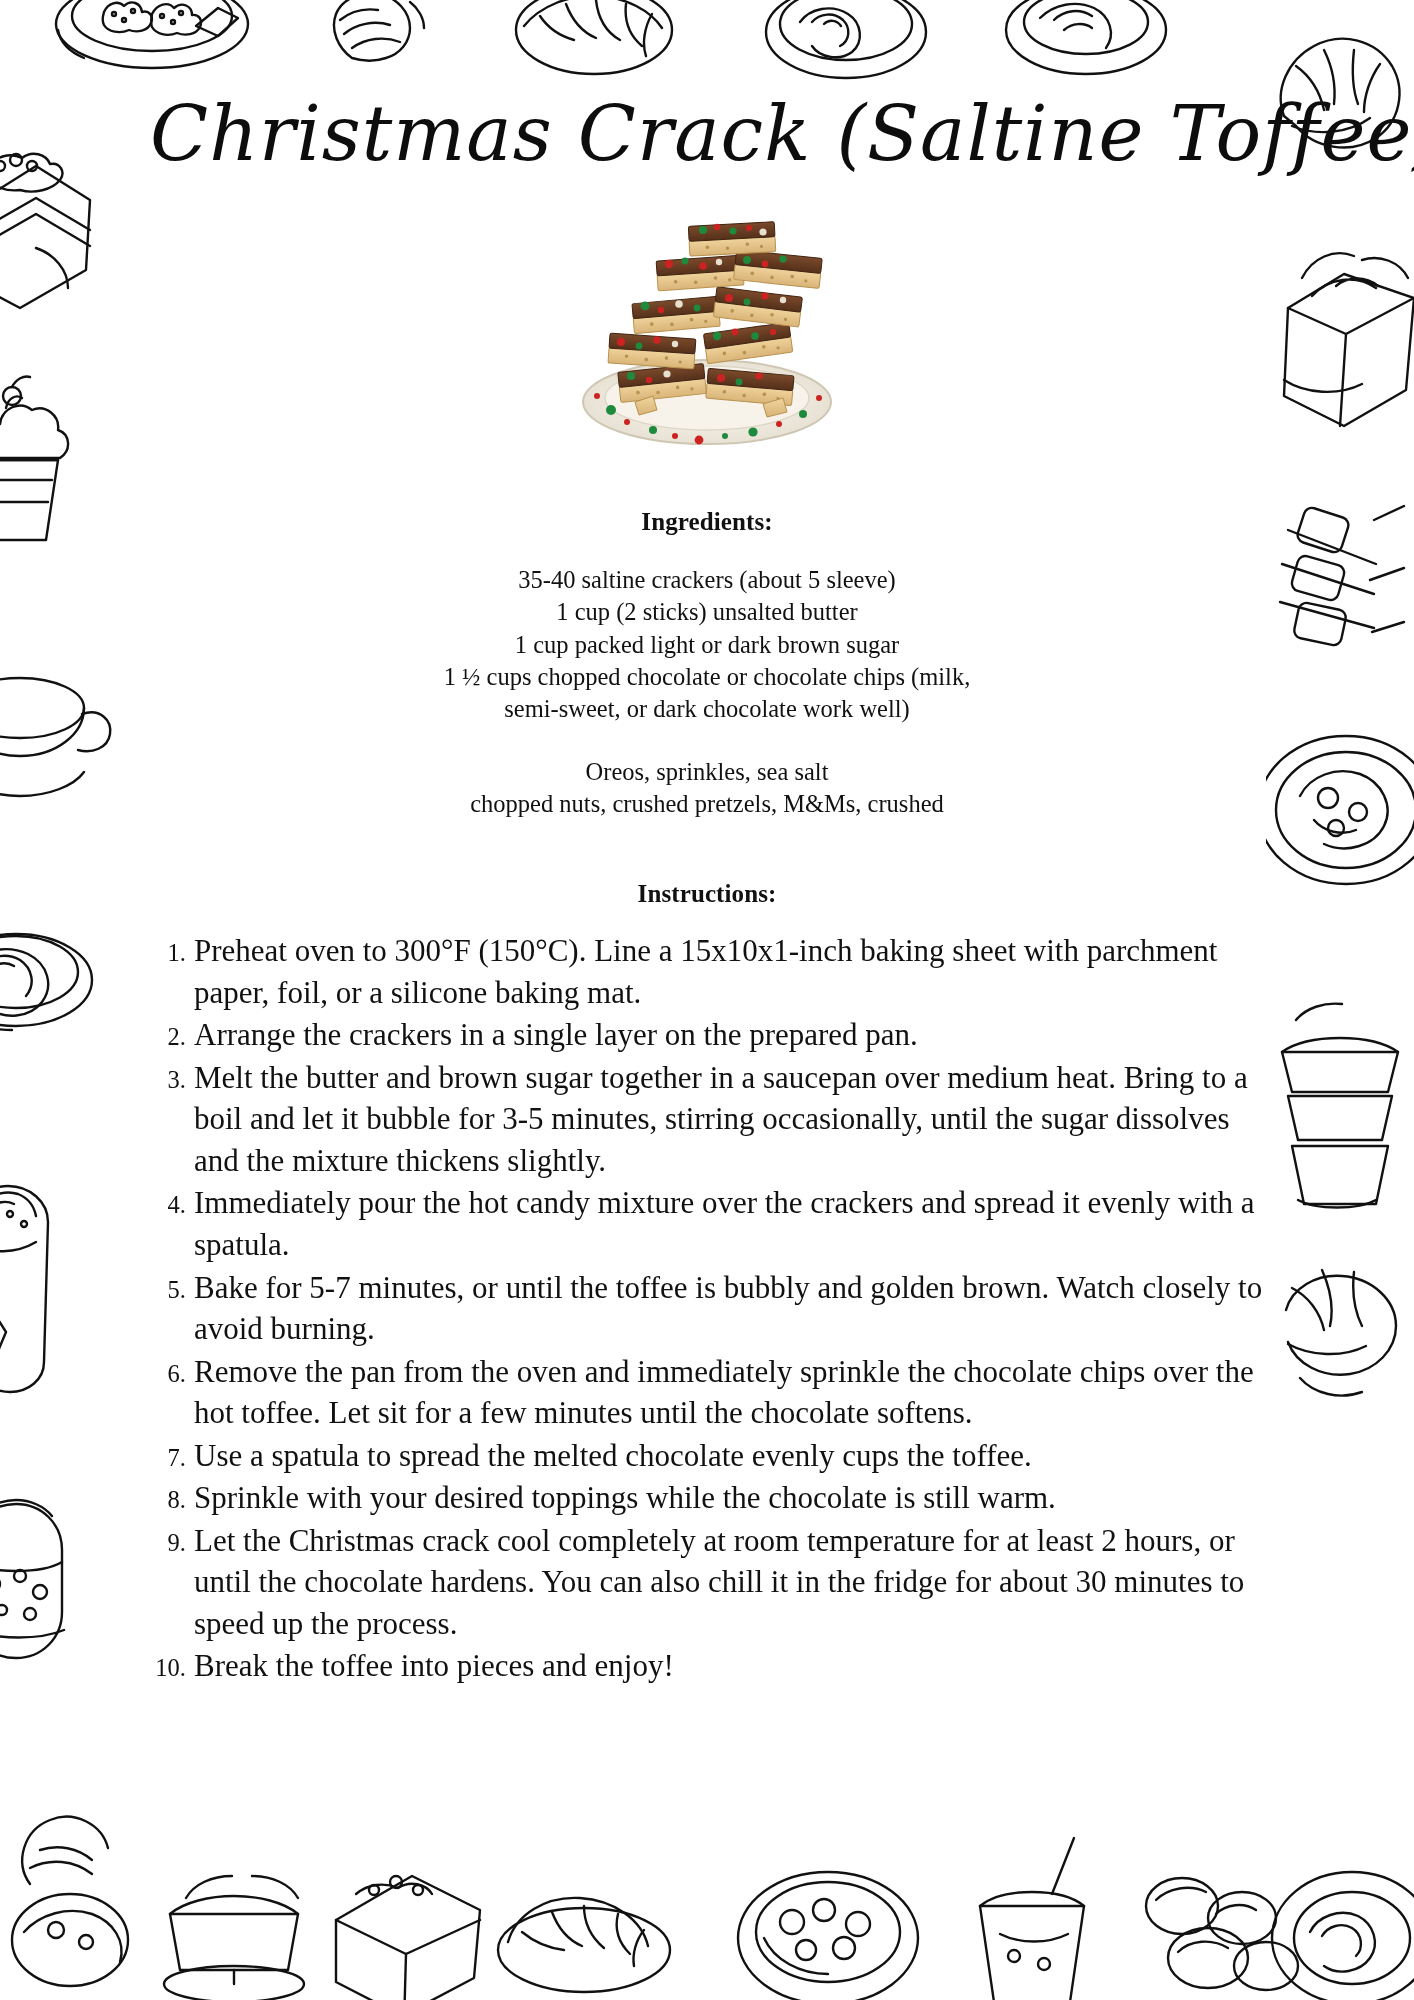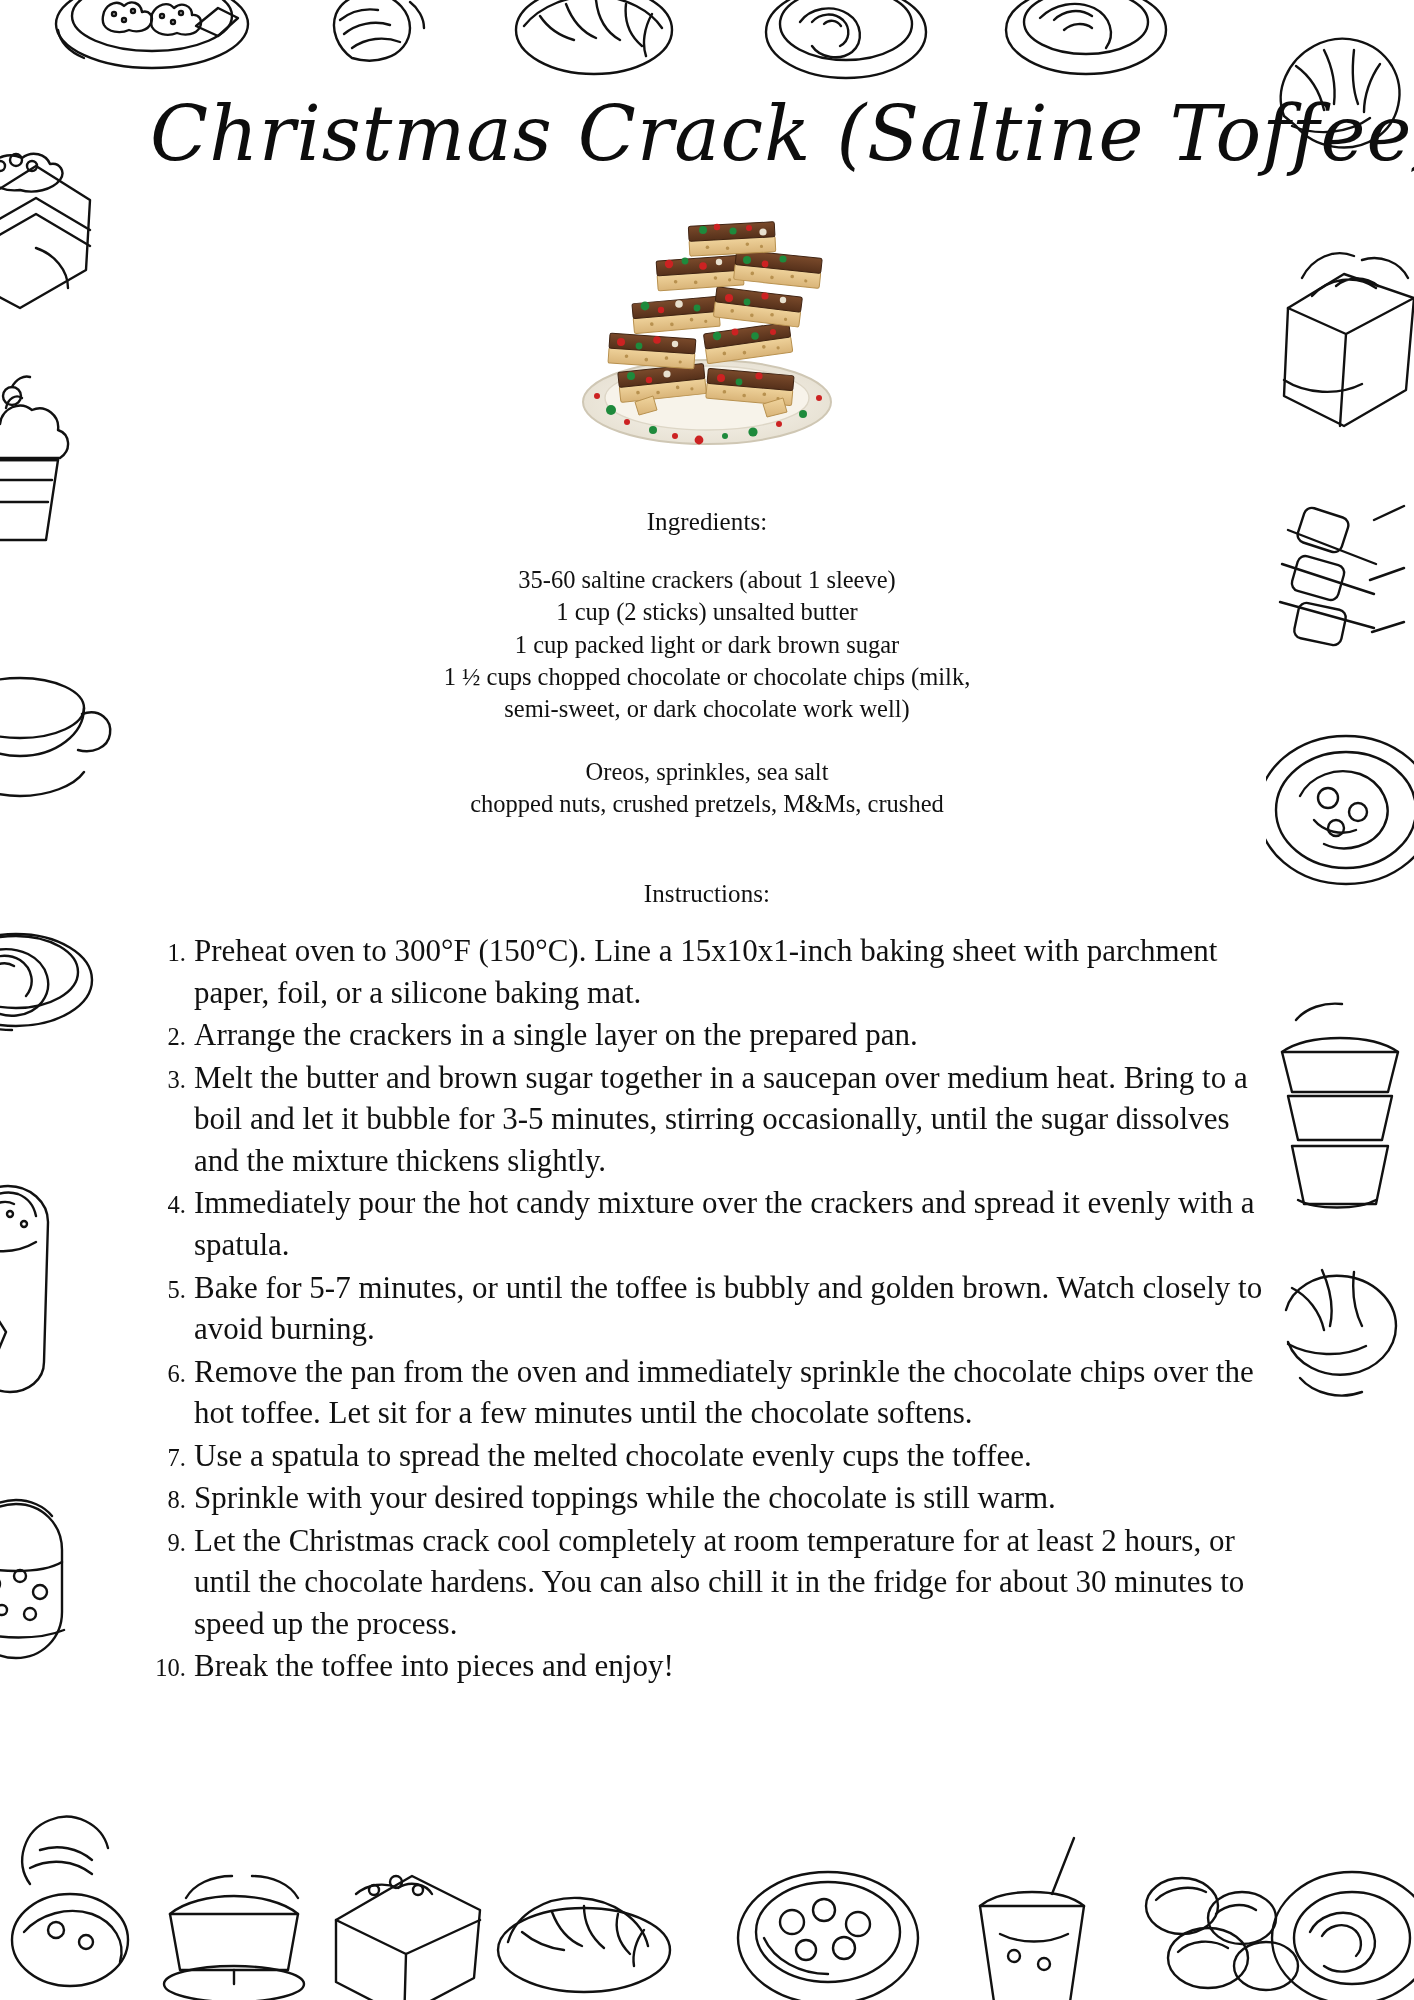--- a/index.html
+++ b/index.html
@@ -55,21 +55,21 @@
   }
   .hero {
     width: 300px;
     height: 270px;
     position: relative;
   }
 
   
   .section-heading {
     text-align: center;
-    font-weight: normal;
+    font-weight: bold;
     font-size: 25px;
     margin: 0;
     letter-spacing: .1px;
   }
   .section-body {
     text-align: center;
     font-size: 24.5px;
     line-height: 1.32;
     margin: 0;
   }
@@ -409,21 +409,21 @@
           <polygon points="78,206 96,200 100,214 82,219" fill="url(#crk)" stroke="#b8914f" stroke-width="1"></polygon>
           <polygon points="206,208 226,202 230,216 210,221" fill="url(#crk)" stroke="#b8914f" stroke-width="1"></polygon>
         </g>
       </svg>
     </div>
   </div>
 
   <h2 class="section-heading" id="ingredients-heading">Ingredients:</h2>
 
   <div class="section-body" id="ingredients-list">
-    <span class="line">35-60 saltine crackers (about 1 sleeve)</span>
+    <span class="line">35-40 saltine crackers (about 5 sleeve)</span>
     <span class="line">1 cup (2 sticks) unsalted butter</span>
     <span class="line">1 cup packed light or dark brown sugar</span>
     <span class="line">1 ½ cups chopped chocolate or chocolate chips (milk,</span>
     <span class="line">semi-sweet, or dark chocolate work well)</span>
   </div>
 
 
   <div class="section-body" id="toppings-list">
     <span class="line">Oreos, sprinkles, sea salt</span>
     <span class="line">chopped nuts, crushed pretzels, M&amp;Ms, crushed</span>

